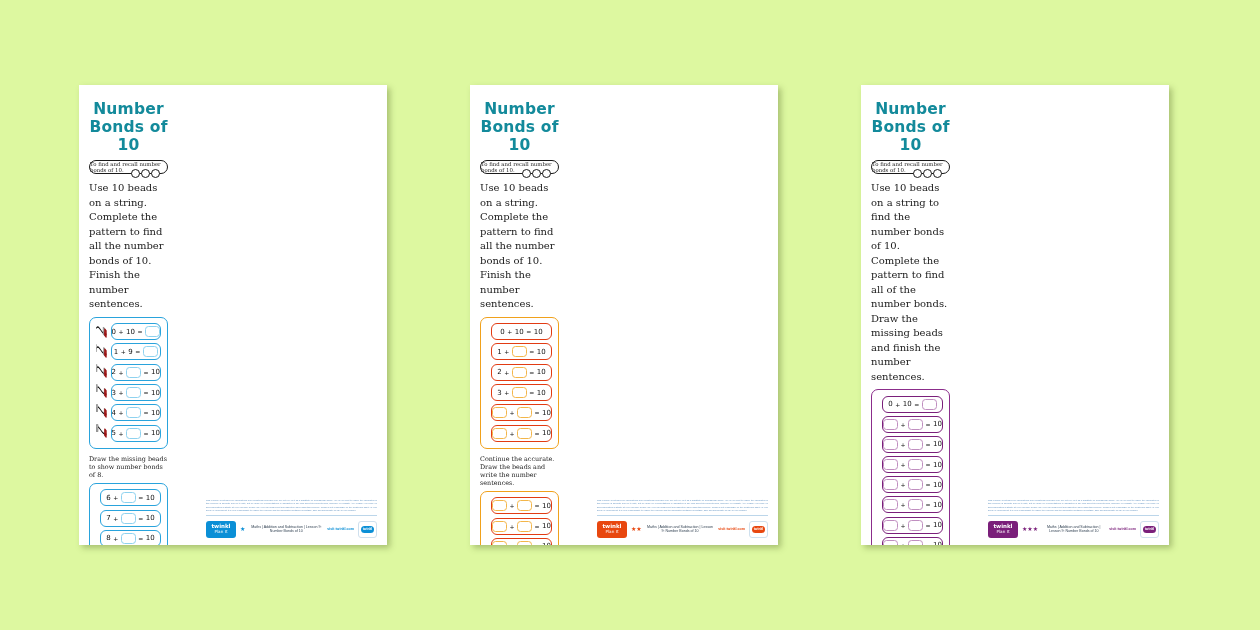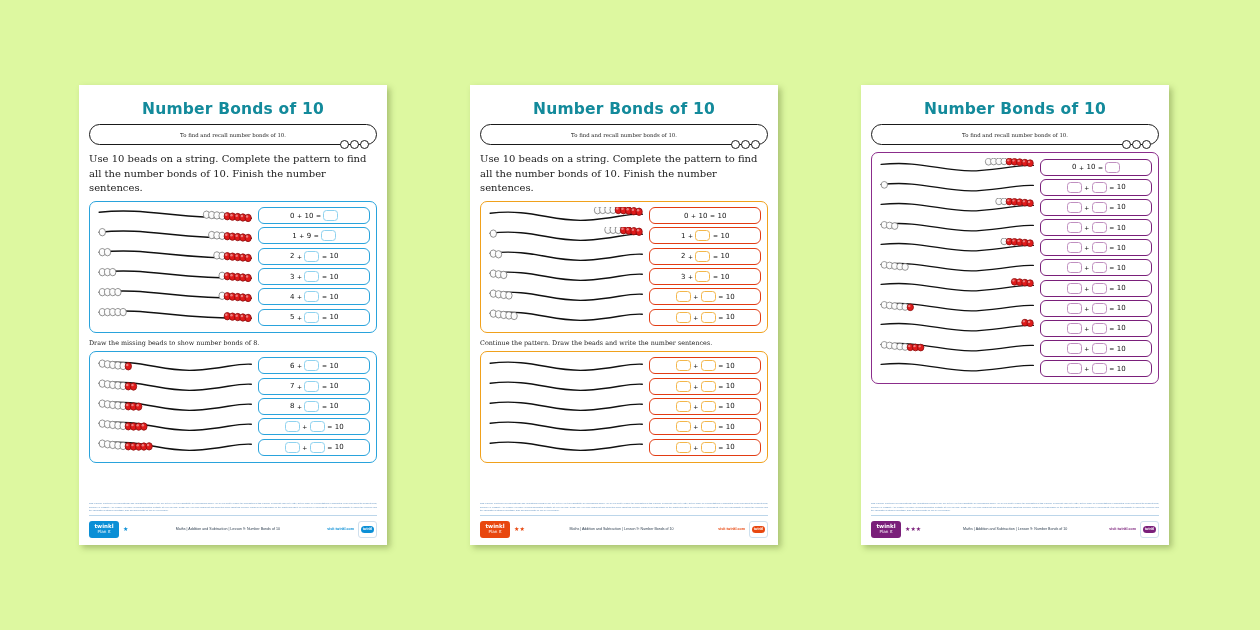--- a/index.html
+++ b/index.html
@@ -11,21 +11,21 @@
     overflow:hidden;
   }
   .stage { position:relative; width:1260px; height:630px; }
 
   .sheet {
     position:absolute;
     width:308px; height:460px;
     background:#ffffff;
     box-shadow: 3px 3px 6px rgba(70,90,30,0.35);
     overflow:hidden;
-    display:flex; flex-direction:column;gap:18px;
+    display:flex; flex-direction:row;gap:18px;
   }
   #sheet1 { left:79px;  top:85px; }
   #sheet2 { left:470px; top:85px; }
   #sheet3 { left:861px; top:85px; }
 
   .sheet-inner { padding:8px 10px 0 10px; flex:1; display:flex; flex-direction:column; }
 
   .wtitle {
     text-align:center;
     color:#138a9b;
@@ -656,21 +656,21 @@
             </div>
             <div class="nbox orange">
               <span class="blank orange"></span>
               <span class="op">+</span>
               <span class="blank orange"></span>
               <span class="op">=</span>
               <span class="num">10</span>
             </div>
           </div>
       </div>
-      <div class="subhead">Continue the pattern. Draw the beads and write the number sentences.</div>
+      <div class="subhead">Continue the accurate. Draw the beads and write the number sentences.</div>
       <div class="panel orange">
         <div class="rows-left">
             <div class="bead-row">
               <svg viewBox="0 0 150 20" preserveAspectRatio="none">
                 <path d="M3 6.200000000000001 C 42.00000000000001 1.200000000000001, 63 15.200000000000001, 93 13.200000000000001 S 132 6.200000000000001, 147 7.200000000000001" stroke="#111" stroke-width="1.4" fill="none" stroke-linecap="round"></path>
               </svg>
             </div>
             <div class="bead-row">
               <svg viewBox="0 0 150 20" preserveAspectRatio="none">
                 <path d="M3 6.200000000000001 C 42.00000000000001 1.200000000000001, 63 15.200000000000001, 93 13.200000000000001 S 132 6.200000000000001, 147 7.200000000000001" stroke="#111" stroke-width="1.4" fill="none" stroke-linecap="round"></path>
@@ -753,20 +753,21 @@
       <div class="wtitle" style="color:#138a9b">Number Bonds of 10</div>
       <div class="lo-banner">
         <span class="lo-text">To find and recall number bonds of 10.</span>
         <span class="lo-dots">
             <span></span>
             <span></span>
             <span></span>
           </span>
       </div>
 
+      <div class="instructions">Use 10 beads on a string to find the number bonds of 10. Complete the pattern to find all of the number bonds. Draw the missing beads and finish the number sentences.</div>
       <div class="panel purple">
         <div class="rows-left">
             <div class="bead-row">
               <svg viewBox="0 0 150 22" preserveAspectRatio="none">
                 <path d="M3 7.120000000000001 C 42.00000000000001 2.120000000000001, 63 16.12, 93 14.120000000000001 S 132 7.120000000000001, 147 8.120000000000001" stroke="#111" stroke-width="1.4" fill="none" stroke-linecap="round"></path>
                 <ellipse cx="104.64" cy="4.134999925644667" rx="3" ry="3.7" fill="#fbfbfb" stroke="#7a7a7a" stroke-width="0.8"></ellipse>
                 <ellipse cx="103.64" cy="2.7349999256446673" rx="1.2" ry="1.2333333333333334" fill="#ffffff" opacity="0.9"></ellipse>
                 <ellipse cx="109.56" cy="3.8671790246999778" rx="3" ry="3.7" fill="#fbfbfb" stroke="#7a7a7a" stroke-width="0.8"></ellipse>
                 <ellipse cx="108.56" cy="2.467179024699978" rx="1.2" ry="1.2333333333333334" fill="#ffffff" opacity="0.9"></ellipse>
                 <ellipse cx="114.48" cy="3.7341819150441045" rx="3" ry="3.7" fill="#fbfbfb" stroke="#7a7a7a" stroke-width="0.8"></ellipse>

